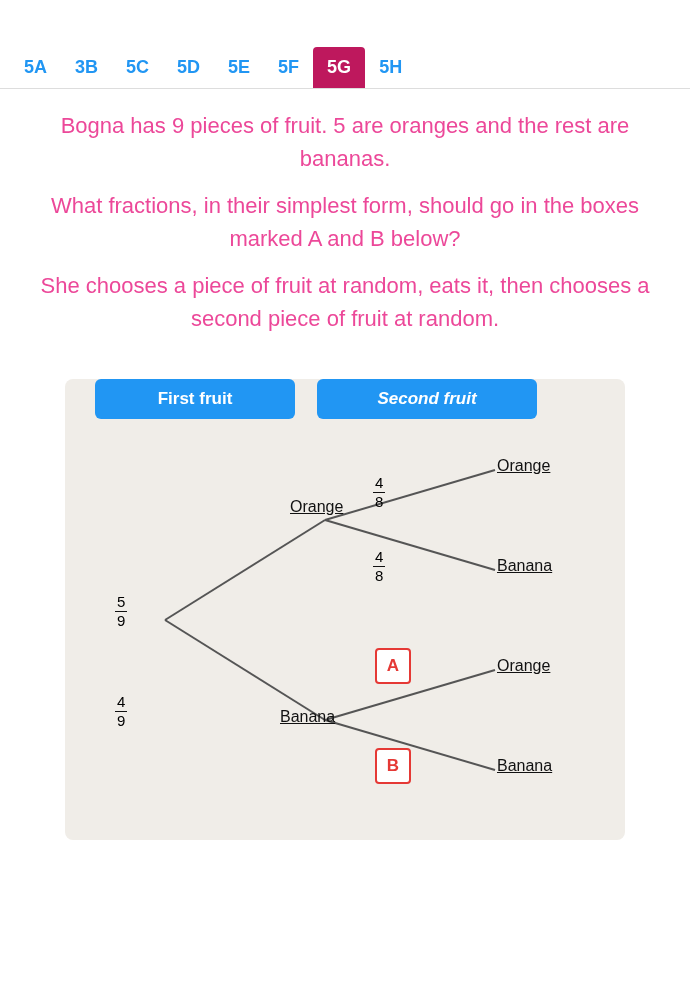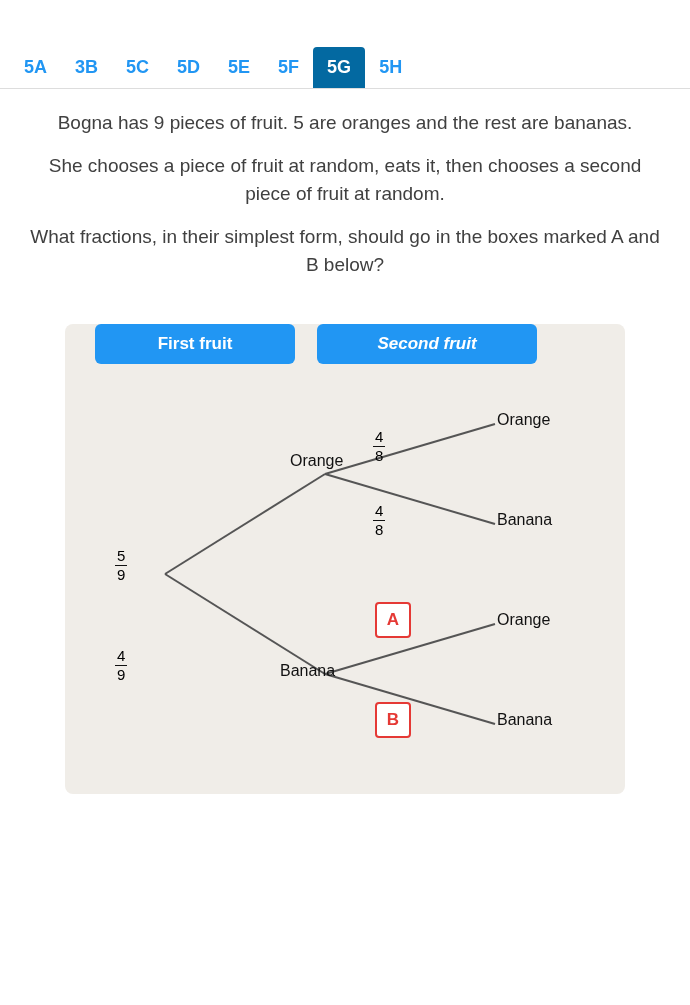--- a/index.html
+++ b/index.html
@@ -22,30 +22,30 @@
     .tab-item {
       padding: 10px 14px;
       font-size: 18px;
       font-weight: bold;
       color: #2196F3;
       cursor: pointer;
       text-align: center;
       margin-top: 47px;
     }
     .tab-item.active {
-      background: #0369a1;
+      background: #be185d;
       color: #fff;
       border-radius: 4px 4px 0 0;
     }
 
     
     .question-area {
       padding: 20px 24px 10px 24px;
-      font-size: 19px;
-      color: #404040;
+      font-size: 22px;
+      color: #ec4899;
       line-height: 1.5;
     }
     .question-area p {
       margin-bottom: 14px;
       text-align: center;
     }
 
     
     .diagram-container {
       margin: 20px auto 0 auto;
@@ -55,21 +55,21 @@
       padding: 0 0 30px 0;
       position: relative;
     }
 
     
     .diagram-header {
       display: flex;
       flex-direction: row;
       gap: 12px;
       padding: 0 30px;
-      margin-bottom: 20px;
+      margin-bottom: 11px;
     }
     .header-box {
       background: #2196F3;
       color: #fff;
       font-weight: bold;
       font-size: 17px;
       text-align: center;
       border-radius: 6px;
       padding: 10px 0;
     }
@@ -95,20 +95,21 @@
       left: 0;
       width: 100%;
       height: 100%;
     }
 
     
     .tree-label {
       position: absolute;
       font-size: 16px;
       color: #111;
+      text-decoration: underline;
     }
     .tree-fraction {
       position: absolute;
       display: flex;
       flex-direction: column;
       align-items: center;
       font-size: 15px;
       line-height: 1.1;
     }
     .tree-fraction .frac-num {
@@ -146,22 +147,22 @@
   <div class="tab-item">5C</div>
   <div class="tab-item">5D</div>
   <div class="tab-item">5E</div>
   <div class="tab-item">5F</div>
   <div class="tab-item active">5G</div>
   <div class="tab-item">5H</div>
 </div>
 
 <div class="question-area">
   <p>Bogna has 9 pieces of fruit. 5 are oranges and the rest are bananas.</p>
+  <p>What fractions, in their simplest form, should go in the boxes marked A and B below?</p>
   <p>She chooses a piece of fruit at random, eats it, then chooses a second piece of fruit at random.</p>
-  <p>What fractions, in their simplest form, should go in the boxes marked A and B below?</p>
 </div>
 
 <div class="diagram-container">
 
   <div class="diagram-header">
     <div class="header-box first">First fruit</div>
     <div class="header-box second">Second fruit</div>
   </div>
 
   <div class="tree-area">

